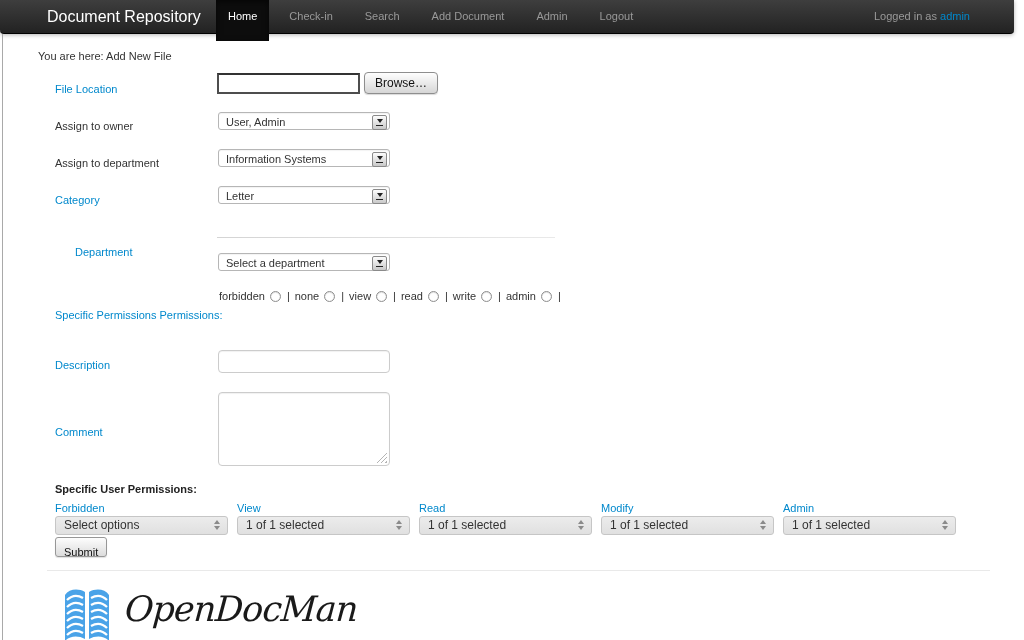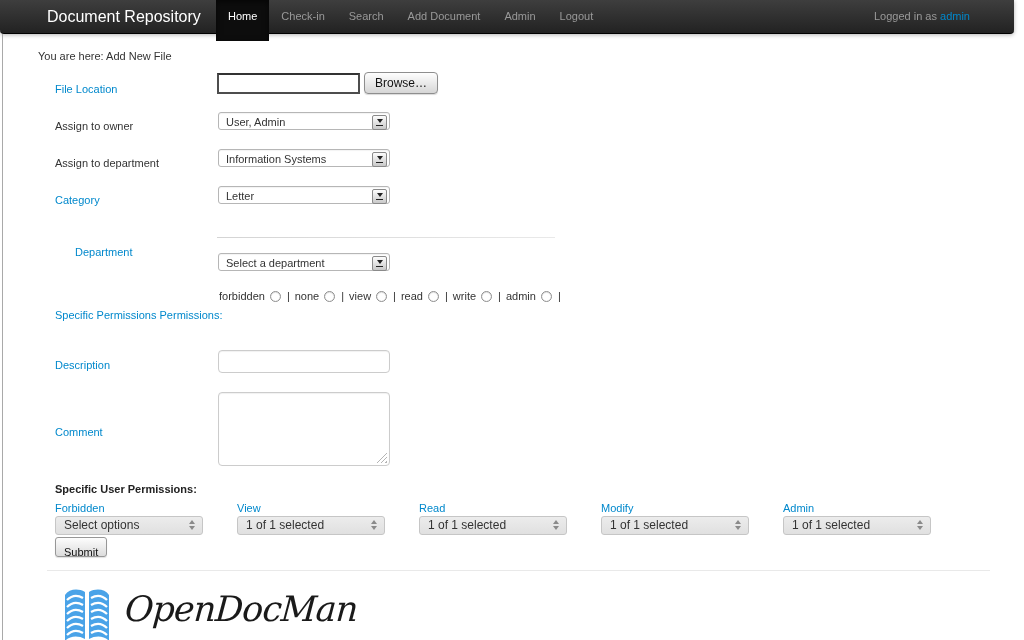--- a/index.html
+++ b/index.html
@@ -7,21 +7,21 @@
               font-family:"Liberation Sans", sans-serif; }
   #page { position:relative; width:1024px; height:640px; background:#fff; }
 
   
   .navbar { position:absolute; left:0; top:0; width:1014px; height:34px;
             background:linear-gradient(#3e3e3e,#222);
             border-bottom:1px solid #000; border-radius:0 0 4px 4px;
             box-shadow:0 1px 4px rgba(0,0,0,.3); }
   .brand { position:absolute; left:47px; top:0; line-height:33px; color:#fff;
            font-size:16px; text-decoration:none; cursor:pointer; }
-  .nav { position:absolute; left:216px; top:0; height:41px; display:flex; }
+  .nav { position:absolute; left:216px; top:0; height:41px; display:flex;gap:8px; }
   .nav-item { display:block; line-height:33px; padding:0 12px; font-size:11px;
               color:#999; text-decoration:none; cursor:pointer; }
   .nav-item.active { background:#0d0d0d; color:#fff;
                      box-shadow:inset 0 2px 6px rgba(0,0,0,.6); }
   .logged { position:absolute; right:44px; top:0; line-height:33px; font-size:11px; color:#999; }
   .logged a { color:#0088cc; text-decoration:none; cursor:pointer; }
 
   .left-edge { position:absolute; left:2px; top:34px; width:1px; height:606px;
                background:#a9a9a9; }
 
@@ -70,21 +70,21 @@
   .comment-box { position:absolute; left:218px; top:392px; width:172px; height:74px;
                  border:1px solid #ccc; border-radius:4px; background:#fff;
                  font-size:12px; padding:4px 6px; resize:none;
                  box-shadow:inset 0 1px 1px rgba(0,0,0,.06); }
   .grip { position:absolute; left:376px; top:452px; width:11px; height:11px;
           background:repeating-linear-gradient(135deg, transparent 0 2px, #b5b5b5 2px 3px);
           clip-path:polygon(100% 0, 100% 100%, 0 100%); cursor:nwse-resize; }
 
   
   .col-lbl { top:502px; }
-  .mselect { position:absolute; top:516px; width:148px; height:19px;
+  .mselect { position:absolute; top:516px; width:173px; height:19px;
              background:linear-gradient(#ececec,#e0e0e0); border:1px solid #c6c6c6;
              border-radius:3px; font-size:12px; color:#333; line-height:17px;
              padding:0 8px; cursor:pointer; }
   .mselect .updown { position:absolute; right:7px; top:3px; display:flex;
              flex-direction:column; align-items:center; gap:2px; }
   .mselect .u { width:0; height:0; border-left:3px solid transparent;
              border-right:3px solid transparent; border-bottom:4px solid #8a8a8a; }
   .mselect .d { width:0; height:0; border-left:3px solid transparent;
              border-right:3px solid transparent; border-top:4px solid #8a8a8a; }
 

